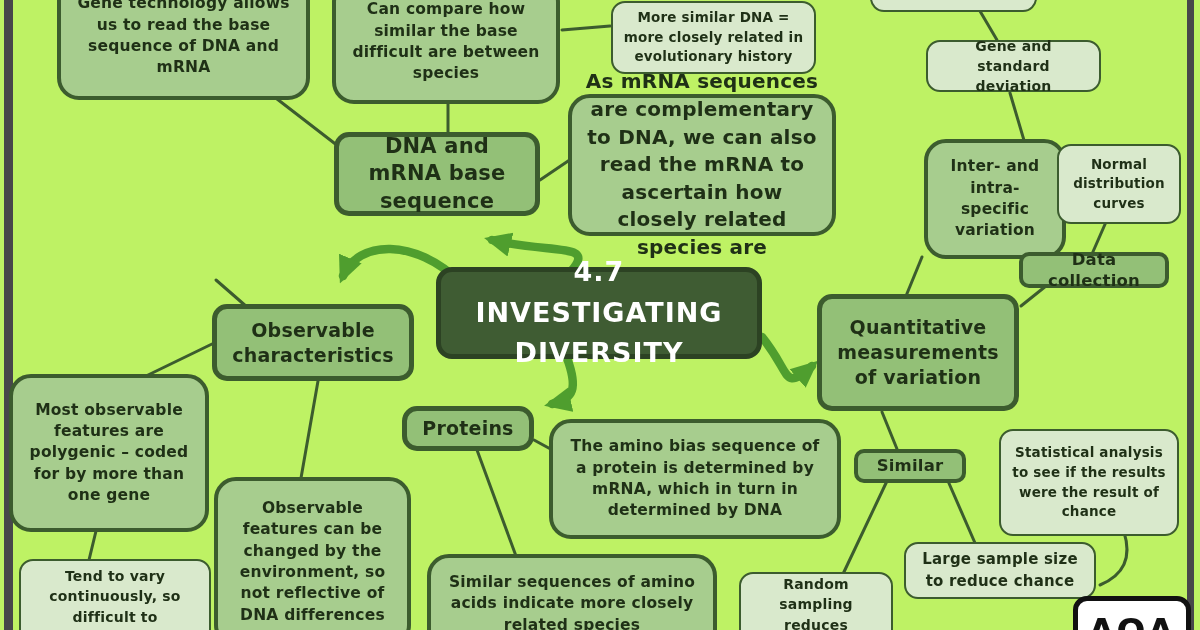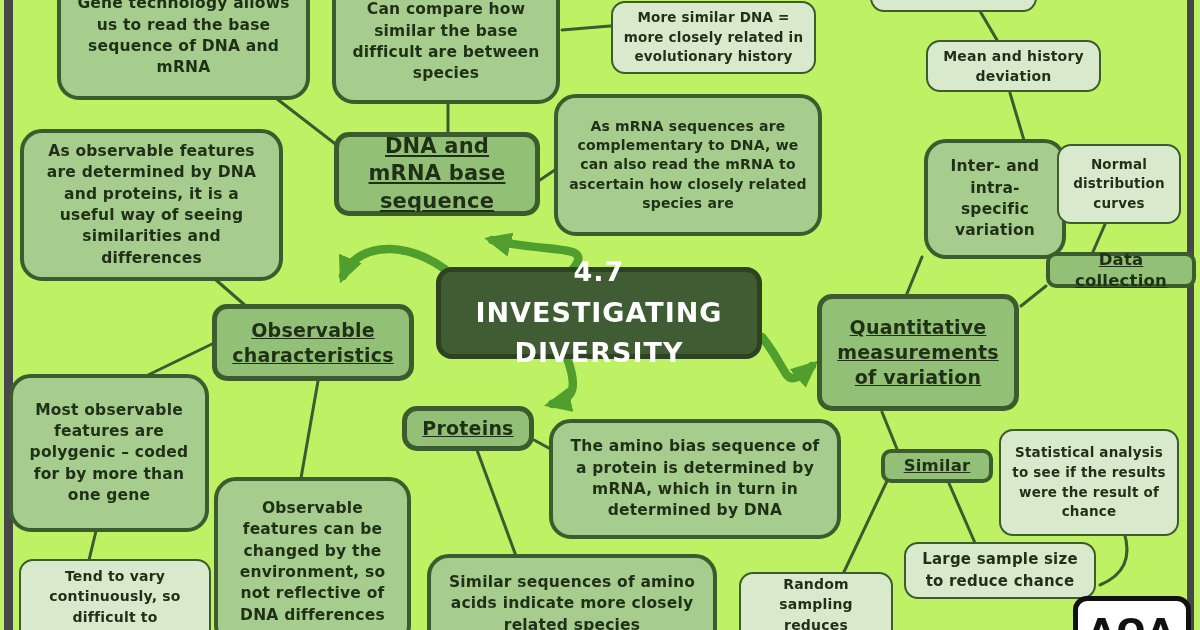--- a/index.html
+++ b/index.html
@@ -9,28 +9,28 @@
   }
   .edge-bar{position:absolute;top:0;height:630px;background:#47474a;}
   .wires{position:absolute;left:0;top:0;z-index:1;}
   .box{
     position:absolute;z-index:2;box-sizing:border-box;
     display:flex;align-items:center;justify-content:center;text-align:center;
     font-weight:700;line-height:1.38;letter-spacing:.2px;
     border:4px solid #3c5c2e;border-radius:22px;padding:8px 10px;
   }
   .mid{background:#a7cd8e;font-size:15.5px;}
-  .node{background:#93c077;border-width:5px;border-radius:15px;font-size:19px;line-height:1.3;text-decoration:underline;}
+  .node{background:#93c077;border-width:5px;border-radius:15px;font-size:19px;line-height:1.3;}
   .light{background:#d9e9cc;border-width:2.5px;border-radius:14px;font-size:13.5px;line-height:1.45;}
   .center-box{
     background:#3f5c33;border:5px solid #2c4223;border-radius:16px;
     color:#ffffff;font-size:27px;letter-spacing:1px;line-height:1.5;font-weight:700;
   }
   .dna-node{font-size:21px;}
-  .small-node{font-size:16.5px;border-width:4px;border-radius:10px;padding:4px 8px;margin-left:27px;}
+  .small-node{font-size:16.5px;border-width:4px;border-radius:10px;padding:4px 8px;}
   .bottom-align{align-items:flex-end;}
   .logo-box{
     background:#ffffff;border:5px solid #111111;border-radius:14px;
     color:#111111;font-size:34px;letter-spacing:2px;font-weight:700;z-index:3;
   }
 </style>
 </head>
 <body>
 
 <div id="canvas">
@@ -80,46 +80,43 @@
 
   <div class="box light" style="left:611px;top:1px;width:205px;height:73px">
     <span>More similar DNA = more closely related in evolutionary history</span>
   </div>
 
   <div class="box light bottom-align" style="left:870px;top:-45px;width:167px;height:57px">
     <span>large variation</span>
   </div>
 
   <div class="box light" style="left:926px;top:40px;width:175px;height:52px;font-size:14px">
-    <span>Mean and history deviation</span>
+    <span>Gene and standard deviation</span>
   </div>
 
-  <div class="box mid" style="left:554px;top:94px;width:268px;height:142px;font-size:14px">
+  <div class="box mid" style="left:568px;top:94px;width:268px;height:142px;font-size:20px">
     <span>As mRNA sequences are complementary to DNA, we can also read the mRNA to ascertain how closely related species are</span>
   </div>
 
   <div class="box node dna-node" style="left:334px;top:132px;width:206px;height:84px">
     <span>DNA and mRNA base sequence</span>
   </div>
 
   <div class="box mid" style="left:924px;top:139px;width:142px;height:120px">
     <span>Inter- and intra- specific variation</span>
   </div>
 
   <div class="box light" style="left:1057px;top:144px;width:124px;height:80px">
     <span>Normal distribution curves</span>
   </div>
 
   <div class="box node small-node" style="left:1019px;top:252px;width:150px;height:36px">
     <span>Data collection</span>
   </div>
 
-  <div class="box mid" style="left:20px;top:129px;width:263px;height:152px">
-    <span>As observable features are determined by DNA and proteins, it is a useful way of seeing similarities and differences</span>
-  </div>
 
   <div class="box center-box" style="left:436px;top:267px;width:326px;height:92px">
     <span>4.7 INVESTIGATING DIVERSITY</span>
   </div>
 
   <div class="box node" style="left:817px;top:294px;width:202px;height:117px">
     <span>Quantitative measurements of variation</span>
   </div>
 
   <div class="box node" style="left:212px;top:304px;width:202px;height:77px">

